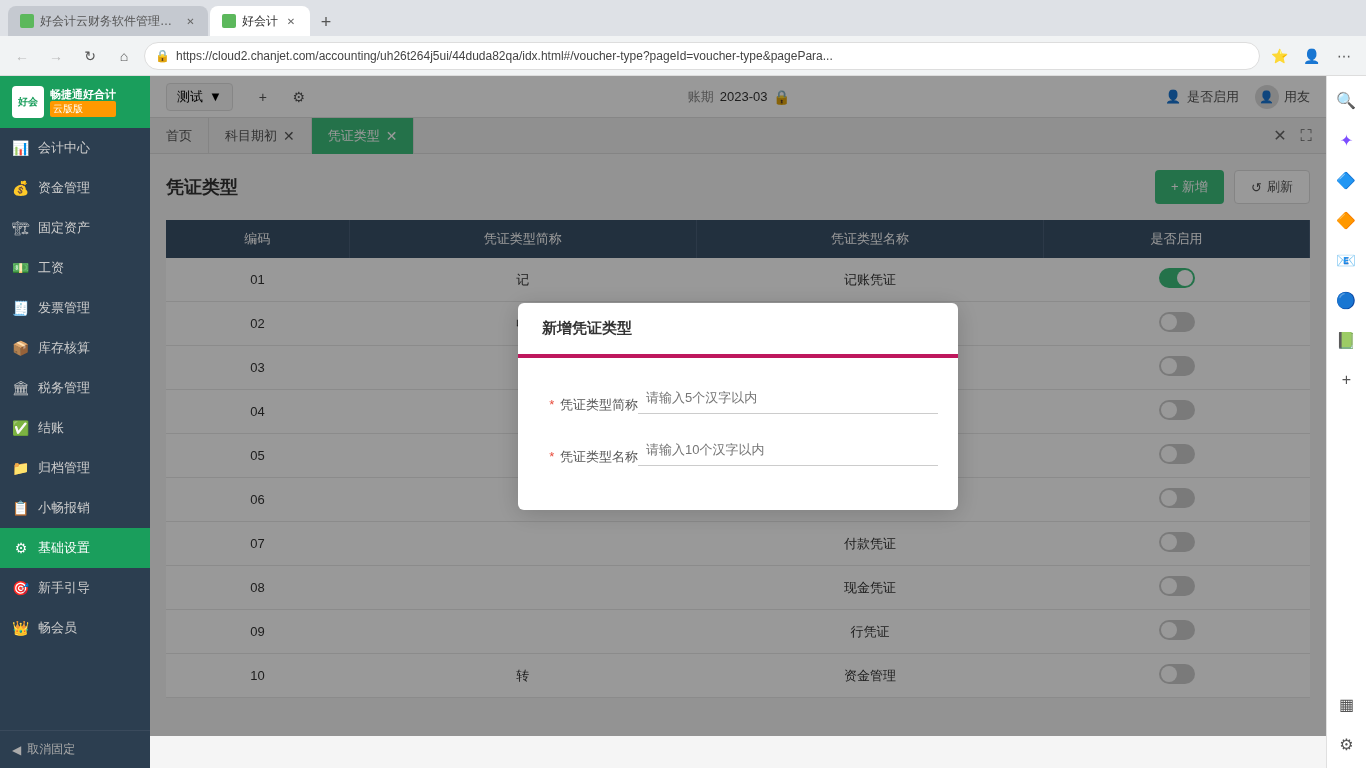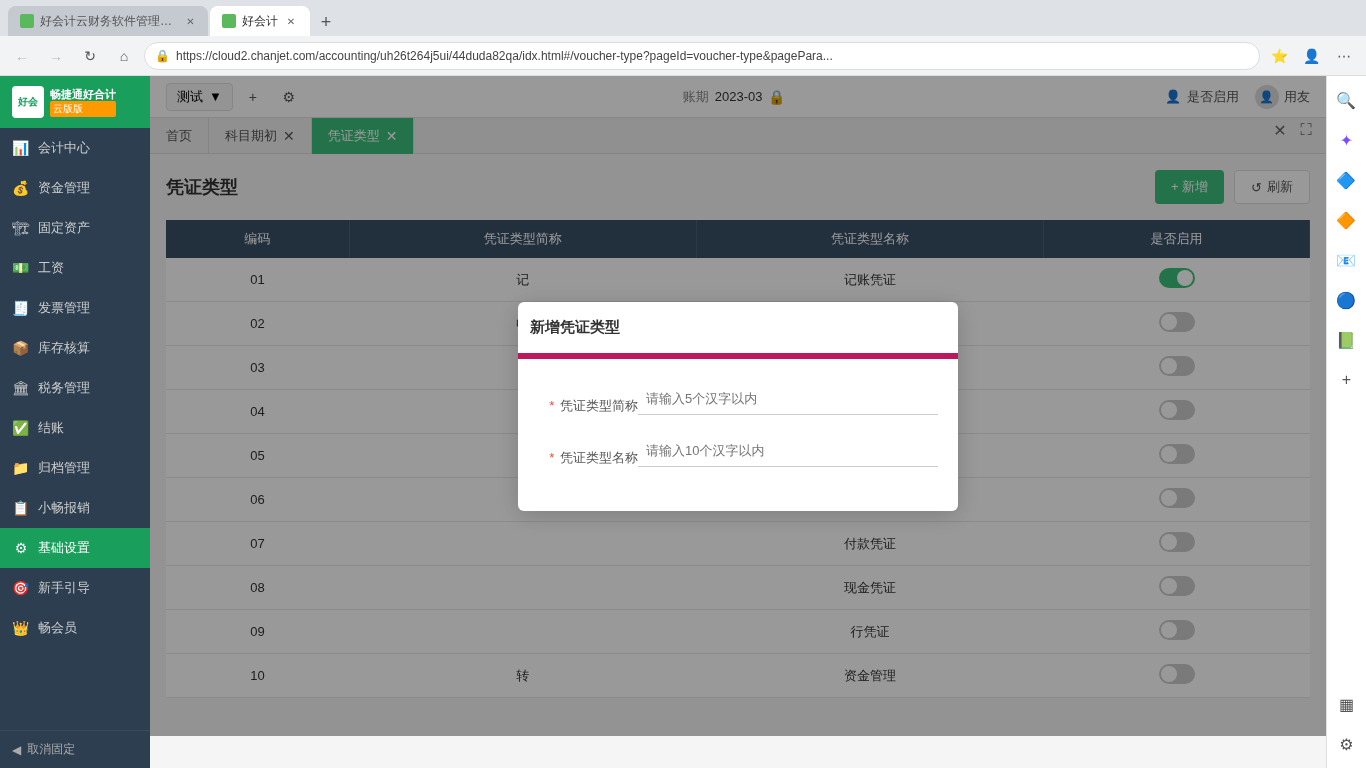--- a/index.html
+++ b/index.html
@@ -38,34 +38,34 @@
     .sidebar-scroll::-webkit-scrollbar-thumb { background: #445; }
     .sidebar-item { display: flex; align-items: center; padding: 11px 12px; gap: 8px; cursor: pointer; color: #ccc; font-size: 13px; }
     .sidebar-item.active { background: #1a9e5c; color: #fff; }
     .sidebar-item-icon { width: 18px; height: 18px; flex-shrink: 0; display: flex; align-items: center; justify-content: center; font-size: 14px; }
     .sidebar-footer { padding: 10px 12px; display: flex; align-items: center; gap: 6px; color: #aaa; font-size: 12px; cursor: pointer; border-top: 1px solid #3a4a5c; }
 
     
     .main-content { flex: 1; display: flex; flex-direction: column; background: #f5f5f5; overflow: hidden; }
 
     
-    .app-header { display: flex; align-items: center; background: #fff; height: 42px; padding: 0 16px; border-bottom: 1px solid #e0e0e0; }
+    .app-header { display: flex; align-items: center; background: #fff; height: 42px; padding: 0 16px; border-bottom: 1px solid #e0e0e0; gap: 10px; }
     .workspace-selector { display: flex; align-items: center; gap: 6px; background: #f7f7f7; border: 1px solid #e0e0e0; border-radius: 4px; padding: 4px 10px; cursor: pointer; font-size: 13px; }
     .header-icons { display: flex; gap: 8px; margin-left: 6px; }
     .header-icon-btn { width: 28px; height: 28px; display: flex; align-items: center; justify-content: center; color: #555; cursor: pointer; font-size: 14px; border-radius: 4px; }
     .period-info { display: flex; align-items: center; gap: 6px; font-size: 13px; color: #333; margin-left: auto; }
     .period-label { color: #888; }
     .period-lock { color: #888; font-size: 14px; }
     .header-right { display: flex; align-items: center; gap: 16px; margin-left: auto; }
     .consult-btn { display: flex; align-items: center; gap: 5px; color: #555; font-size: 13px; cursor: pointer; }
     .user-btn { display: flex; align-items: center; gap: 5px; color: #555; font-size: 13px; cursor: pointer; }
     .user-avatar { width: 24px; height: 24px; border-radius: 50%; background: #ddd; display: flex; align-items: center; justify-content: center; font-size: 12px; color: #666; }
 
     
-    .content-tabs { display: flex; align-items: flex-start; background: #f0f0f0; border-bottom: 1px solid #ddd; height: 36px; padding: 0 0 0 0; }
+    .content-tabs { display: flex; align-items: center; background: #f0f0f0; border-bottom: 1px solid #ddd; height: 36px; padding: 0 0 0 0; }
     .content-tab { display: flex; align-items: center; height: 36px; padding: 0 16px; font-size: 13px; color: #555; cursor: pointer; border-right: 1px solid #ddd; gap: 6px; }
     .content-tab.active { background: #3dbf7c; color: #fff; }
     .content-tab-close { font-size: 14px; color: inherit; cursor: pointer; }
     .tab-expand { margin-left: auto; display: flex; gap: 2px; padding: 0 8px; }
     .tab-expand-btn { width: 24px; height: 24px; display: flex; align-items: center; justify-content: center; cursor: pointer; color: #666; font-size: 16px; }
 
     
     .page-content { flex: 1; padding: 16px; overflow: auto; position: relative; }
     .page-header { display: flex; align-items: center; justify-content: space-between; margin-bottom: 16px; }
     .page-title { font-size: 18px; font-weight: 600; color: #333; }
@@ -93,21 +93,21 @@
     .right-sidebar-btn { width: 32px; height: 32px; display: flex; align-items: center; justify-content: center; border-radius: 4px; cursor: pointer; color: #555; font-size: 16px; }
     .right-sidebar-btn.purple { color: #7c4dff; }
     .right-sidebar-btn.blue { color: #1565c0; }
     .right-sidebar-btn.teal { color: #00897b; }
     .right-sidebar-btn.green { color: #2e7d32; }
     .right-sidebar-btn.search { color: #1565c0; }
 
     
     .modal-overlay { position: fixed; top: 76px; left: 150px; right: 40px; bottom: 32px; background: rgba(0,0,0,0.4); display: flex; align-items: center; justify-content: center; z-index: 100; }
     .modal { background: #fff; border-radius: 6px; width: 440px; box-shadow: 0 4px 24px rgba(0,0,0,0.18); overflow: hidden; }
-    .modal-header { padding: 16px 12px; font-size: 15px; font-weight: 600; color: #333; border-bottom: 6px solid #be185d; }
+    .modal-header { padding: 16px 24px; font-size: 15px; font-weight: 600; color: #333; border-bottom: 4px solid #be185d; }
     .modal-body { padding: 24px 20px; }
     .form-row { display: flex; align-items: flex-end; margin-bottom: 20px; }
     .form-label { width: 100px; text-align: right; font-size: 13px; color: #555; flex-shrink: 0; }
     .form-label .required { color: #e84c3d; margin-right: 2px; }
     .form-input { flex: 1; height: 32px; border: none; border-bottom: 1px solid #ccc; outline: none; font-size: 13px; padding: 4px 8px; background: transparent; }
     .modal-footer { padding: 16px 20px; display: flex; justify-content: center; gap: 24px; border-top: 1px solid #eee; }
     .btn-cancel { background: #fff; color: #555; border: 1px solid #ddd; border-radius: 4px; padding: 8px 28px; font-size: 13px; cursor: pointer; }
     .btn-save { background: #7dcc50; color: #fff; border: none; border-radius: 4px; padding: 8px 28px; font-size: 13px; cursor: pointer; }
   </style>
 </head>

